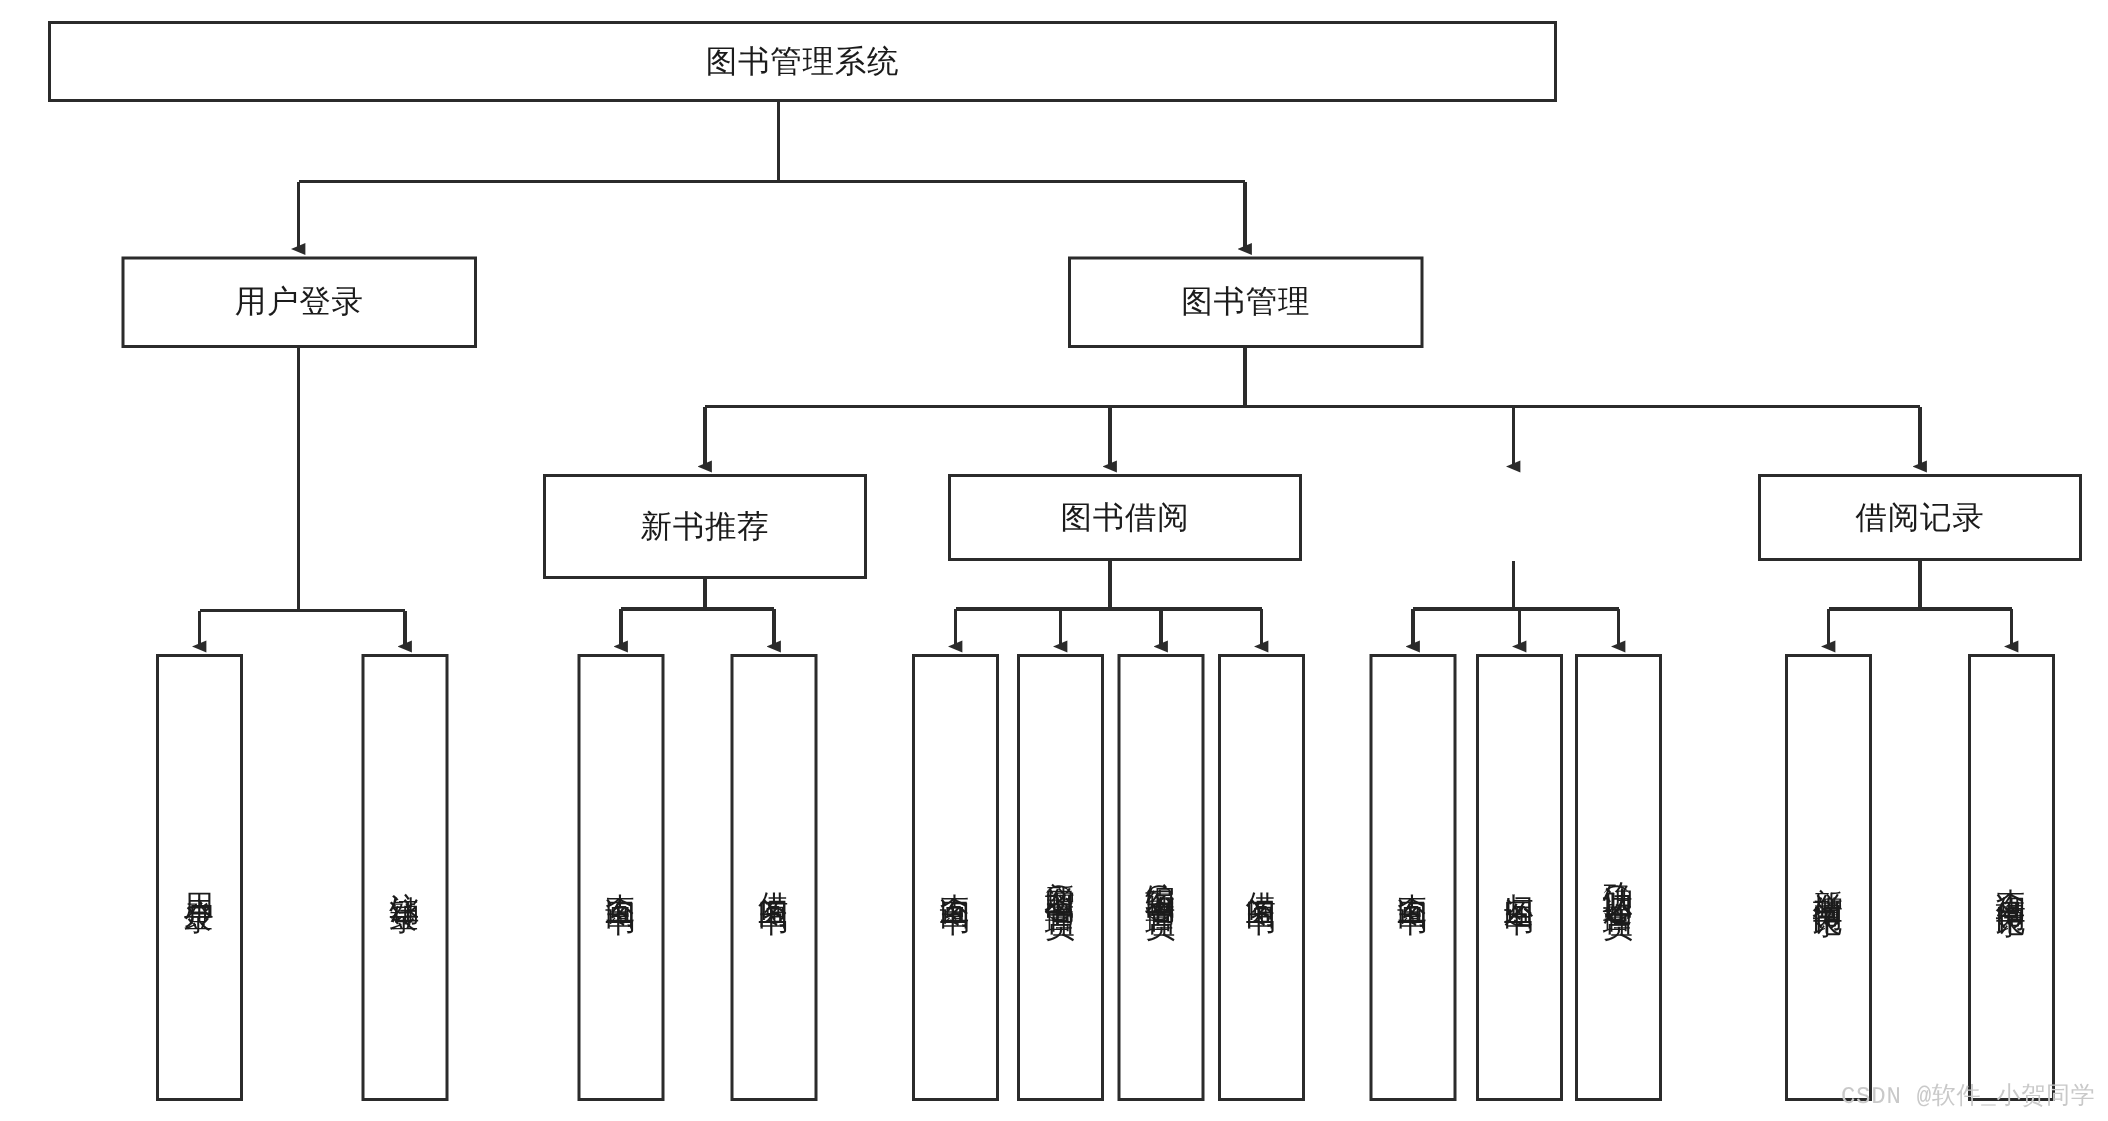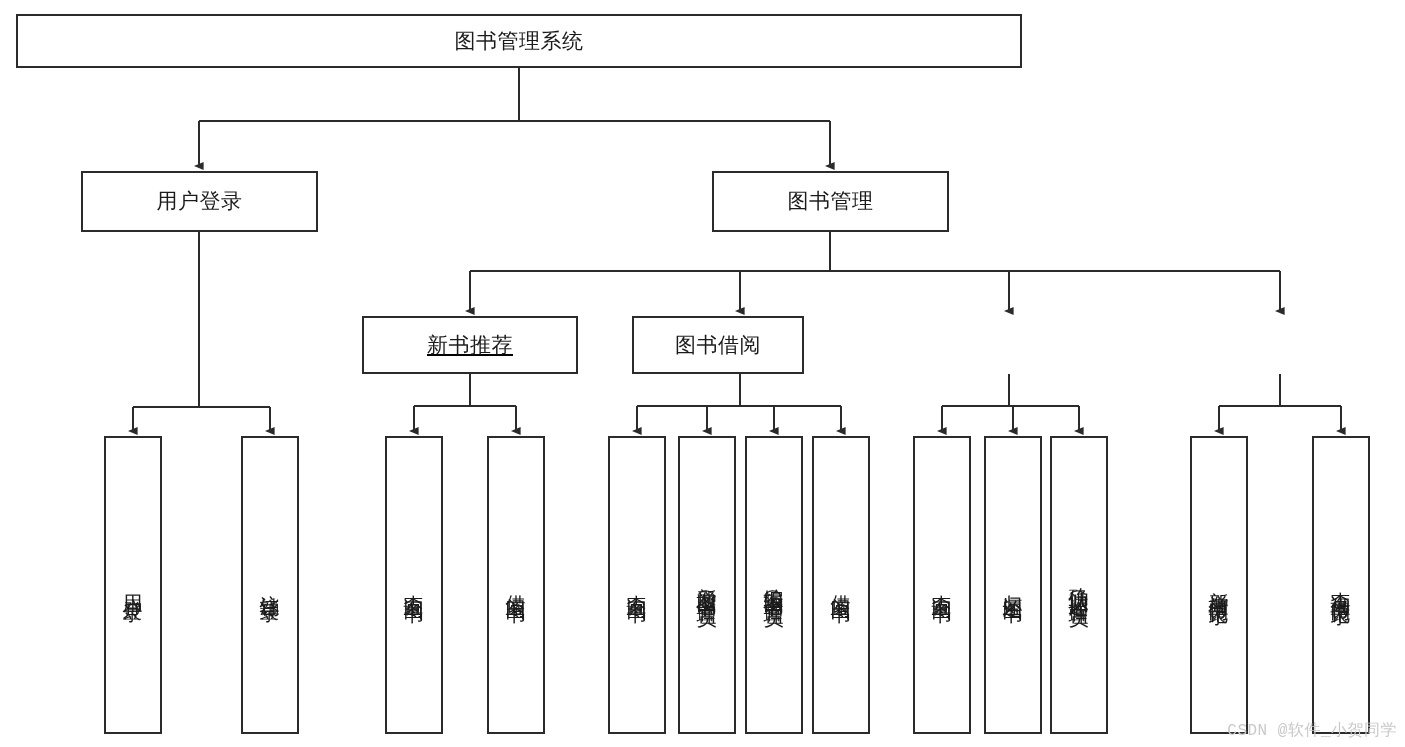--- a/index.html
+++ b/index.html
@@ -123,36 +123,39 @@
       <path d="M1013,406 L1013,431" marker-end="url(#arrow)"></path>
       <path d="M1079,406 L1079,431" marker-end="url(#arrow)"></path>
 
       <path d="M1280,374 L1280,406"></path>
       <path d="M1219,406 L1341,406"></path>
       <path d="M1219,406 L1219,431" marker-end="url(#arrow)"></path>
       <path d="M1341,406 L1341,431" marker-end="url(#arrow)"></path>
     </g>
   </svg>
 
-  <div class="node-box node-root node-h" style="left:16px; top:14px; width:1006px; height:54px;">
+  <div class="node-box node-root node-h" style="left:32px; top:14px; width:1006px; height:54px;">
     <span class="node-label">图书管理系统</span>
   </div>
 
   <div class="node-box node-h" style="left:81px; top:171px; width:237px; height:61px;">
     <span class="node-label">用户登录</span>
   </div>
   <div class="node-box node-h" style="left:712px; top:171px; width:237px; height:61px;">
     <span class="node-label">图书管理</span>
   </div>
 
-  <div class="node-box node-h" style="left:362px; top:316px; width:216px; height:58px;text-decoration:underline;">
+  <div class="node-box node-h" style="left:362px; top:316px; width:216px; height:70px;">
     <span class="node-label">新书推荐</span>
   </div>
-  <div class="node-box node-h" style="left:632px; top:316px; width:172px; height:58px;">
+  <div class="node-box node-h" style="left:632px; top:316px; width:236px; height:58px;">
     <span class="node-label">图书借阅</span>
+  </div>
+  <div class="node-box node-h" style="left:1172px; top:316px; width:216px; height:58px;">
+    <span class="node-label">借阅记录</span>
   </div>
 
   <div class="node-box node-v" style="left:104px; top:436px; width:58px; height:298px;">
     <span class="node-label">用户登录</span>
   </div>
   <div class="node-box node-v" style="left:241px; top:436px; width:58px; height:298px;">
     <span class="node-label">注销登录</span>
   </div>
   <div class="node-box node-v" style="left:385px; top:436px; width:58px; height:298px;">
     <span class="node-label">查询图书</span>

